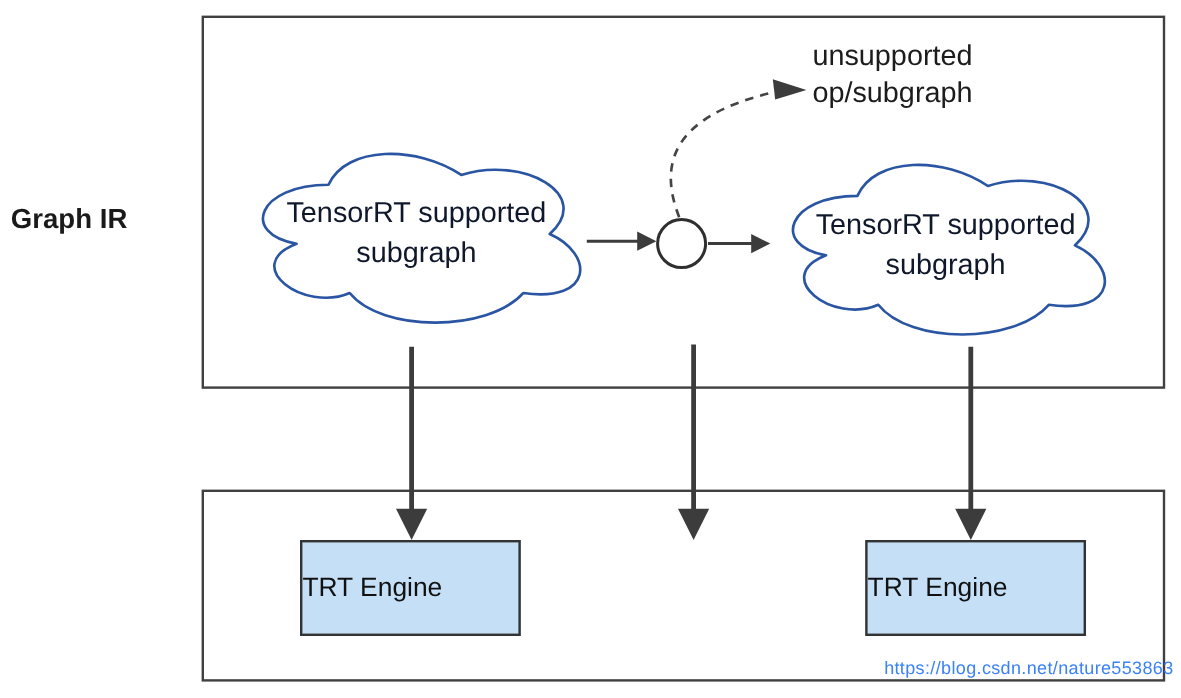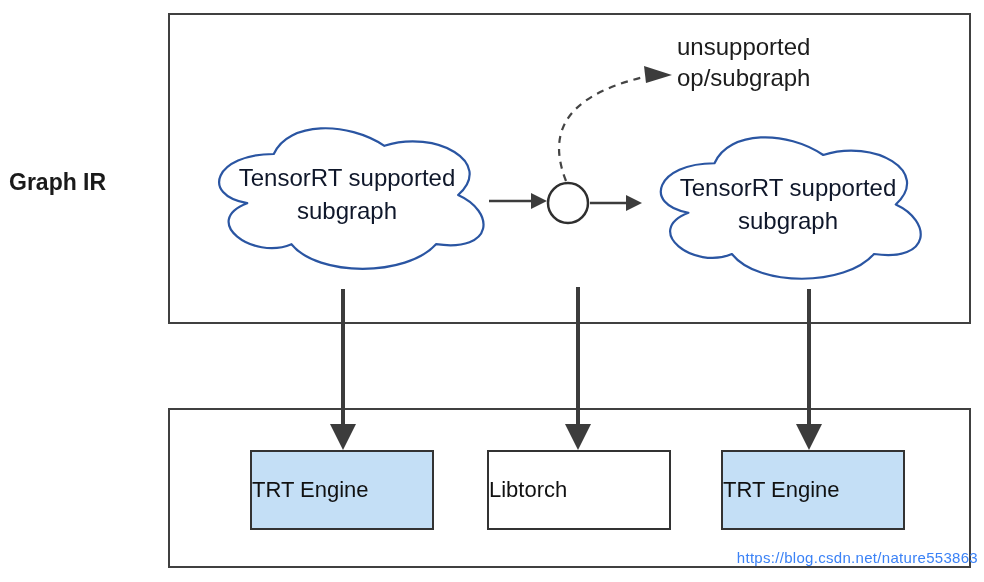--- a/index.html
+++ b/index.html
@@ -98,23 +98,20 @@
 <body>
 
 <div class="canvas">
 
   <div class="panel panel-graph"></div>
   <div class="panel panel-backend"></div>
 
   <div class="engine-box engine-trt engine-1">
     <span>TRT Engine</span>
   </div>
-  <div class="engine-box engine-cpu engine-2">
-    <span>Libtorch</span>
-  </div>
   <div class="engine-box engine-trt engine-3">
     <span>TRT Engine</span>
   </div>
 
   <svg class="svg-layer" viewBox="0 0 984 582" xmlns="http://www.w3.org/2000/svg">
 
     <path d="M 273.75 154
          C 214.75 154, 200 195, 247.2 203.2
          C 200 221.2, 253.1 260.6, 291.45 244.2
          C 318 277, 406.5 277, 436 244.2

